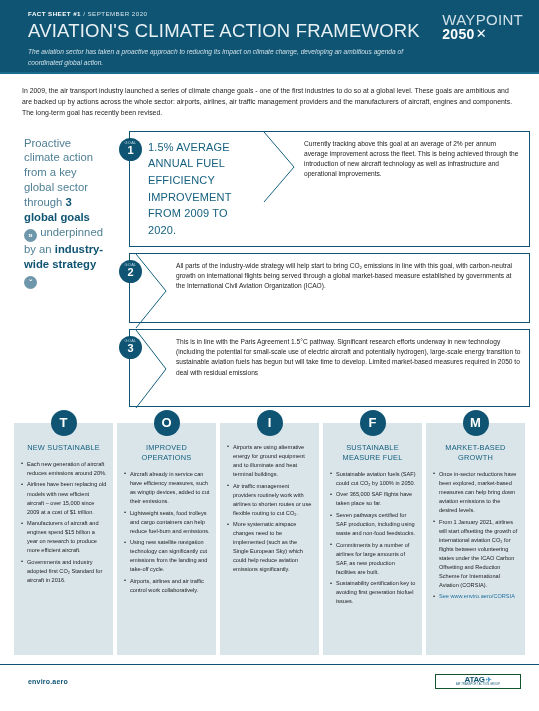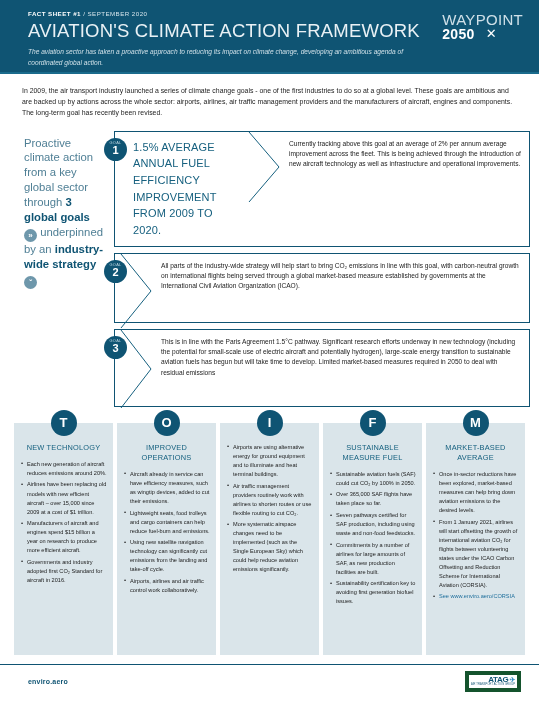--- a/index.html
+++ b/index.html
@@ -54,38 +54,39 @@
     font-weight: 300;
     letter-spacing: .3px;
   }
   .wp-bot {
     font-size: 14px;
     color: #ffffff;
     font-weight: bold;
     letter-spacing: .3px;
     display: flex;
     align-items: flex-start;
-    gap: 11px;
+    gap: 1px;
   }
   .wp-x { font-size: 13px; font-weight: 400; }
 
   .header-rule { height: 2px; background:#1a6b8c; }
 
   
   .intro {
     padding: 11px 22px 8px 22px;
     font-size: 6.9px;
     line-height: 1.62;
     color: #1c1c1c;
   }
 
   
   .goals-zone {
     display: flex;
     padding: 4px 9px 0 16px;
+    gap: 15px;
   }
   .left-blurb {
     width: 96px;
     flex: 0 0 96px;
     padding: 5px 6px 0 8px;
     font-size: 11.3px;
     line-height: 1.32;
     color: #4f7f95;
     font-weight: 300;
   }
@@ -225,25 +226,25 @@
     justify-content: space-between;
     padding: 0 18px 0 28px;
   }
   .footer-site {
     font-size: 7px;
     font-weight: bold;
     color: #0f5473;
     letter-spacing: .2px;
   }
   .atag-logo {
-    border: 4px solid #14532d;
-    padding: 1px 2px;
+    border: 1px solid #14532d;
+    padding: 1px 20px;
     display: flex;
     flex-direction: column;
-    align-items: flex-end;
+    align-items: center;
     line-height: 1;
   }
   .atag-top {
     font-size: 8px;
     font-weight: bold;
     color: #0f5473;
     letter-spacing: -0.3px;
     display:flex; align-items:center; gap:1px;
   }
   .atag-mark { font-size: 7px; color:#3b8fc4; }
@@ -329,21 +330,21 @@
         <div class="goal-right">This is in line with the Paris Agreement 1.5°C pathway. Significant research efforts underway in new technology (including the potential for small-scale use of electric aircraft and potentially hydrogen), large-scale energy transition to sustainable aviation fuels has begun but will take time to develop. Limited market-based measures required in 2050 to deal with residual emissions</div>
       </div>
 
     </div>
   </div>
 
   <div class="pillars">
 
     <div class="pillar">
       <div class="pillar-circle">T</div>
-      <div class="pillar-title">NEW TECHNOLOGY</div>
+      <div class="pillar-title">NEW SUSTAINABLE</div>
       <ul>
         <li>Each new generation of aircraft reduces emissions around 20%.</li>
         <li>Airlines have been replacing old models with new efficient aircraft – over 15,000 since 2009 at a cost of $1 trillion.</li>
         <li>Manufacturers of aircraft and engines spend $15 billion a year on research to produce more efficient aircraft.</li>
         <li>Governments and industry adopted first CO₂ Standard for aircraft in 2016.</li>
       </ul>
     </div>
 
     <div class="pillar">
       <div class="pillar-circle">O</div>
@@ -372,21 +373,21 @@
         <li>Sustainable aviation fuels (SAF) could cut CO₂ by 100% in 2050.</li>
         <li>Over 365,000 SAF flights have taken place so far.</li>
         <li>Seven pathways certified for SAF production, including using waste and non-food feedstocks.</li>
         <li>Commitments by a number of airlines for large amounts of SAF, as new production facilities are built.</li>
         <li>Sustainability certification key to avoiding first generation biofuel issues.</li>
       </ul>
     </div>
 
     <div class="pillar">
       <div class="pillar-circle">M</div>
-      <div class="pillar-title">MARKET-BASED AVERAGE</div>
+      <div class="pillar-title">MARKET-BASED GROWTH</div>
       <ul>
         <li>Once in-sector reductions have been explored, market-based measures can help bring down aviation emissions to the desired levels.</li>
         <li>From 1 January 2021, airlines will start offsetting the growth of international aviation CO₂ for flights between volunteering states under the ICAO Carbon Offsetting and Reduction Scheme for International Aviation (CORSIA).</li>
         <li><a href="#">See www.enviro.aero/CORSIA</a></li>
       </ul>
     </div>
 
   </div>
 
   <div class="footer-rule"></div>

